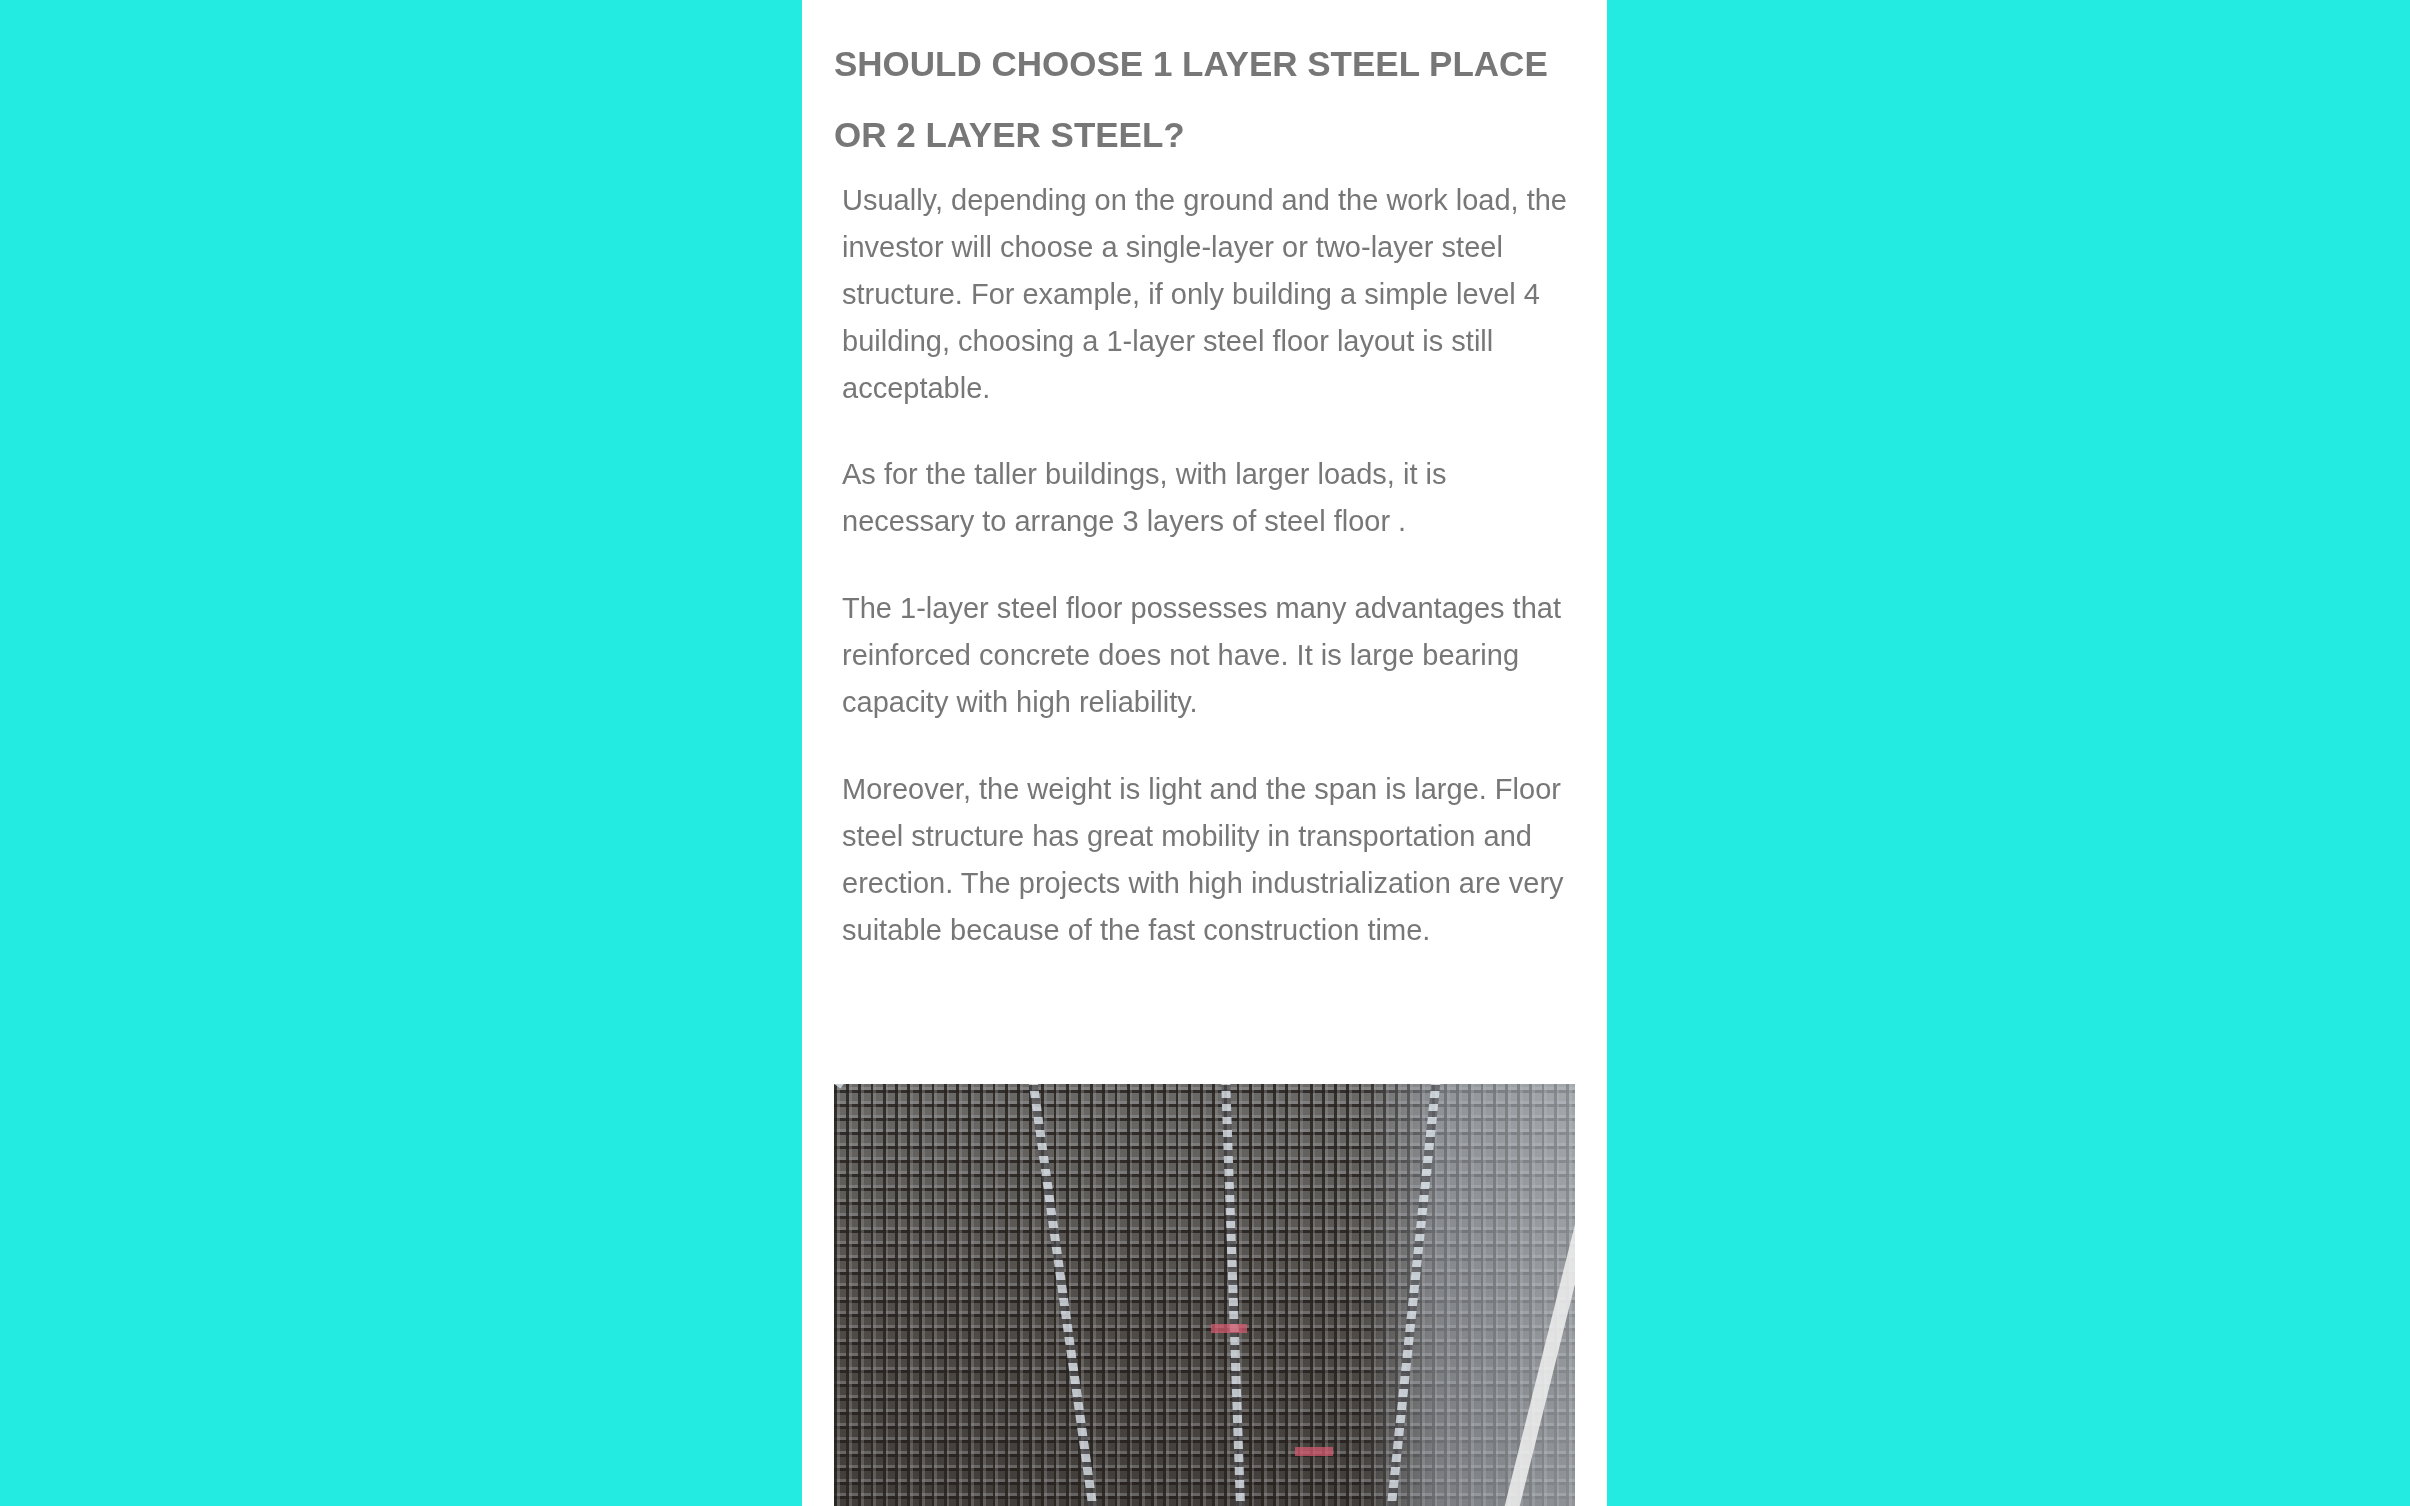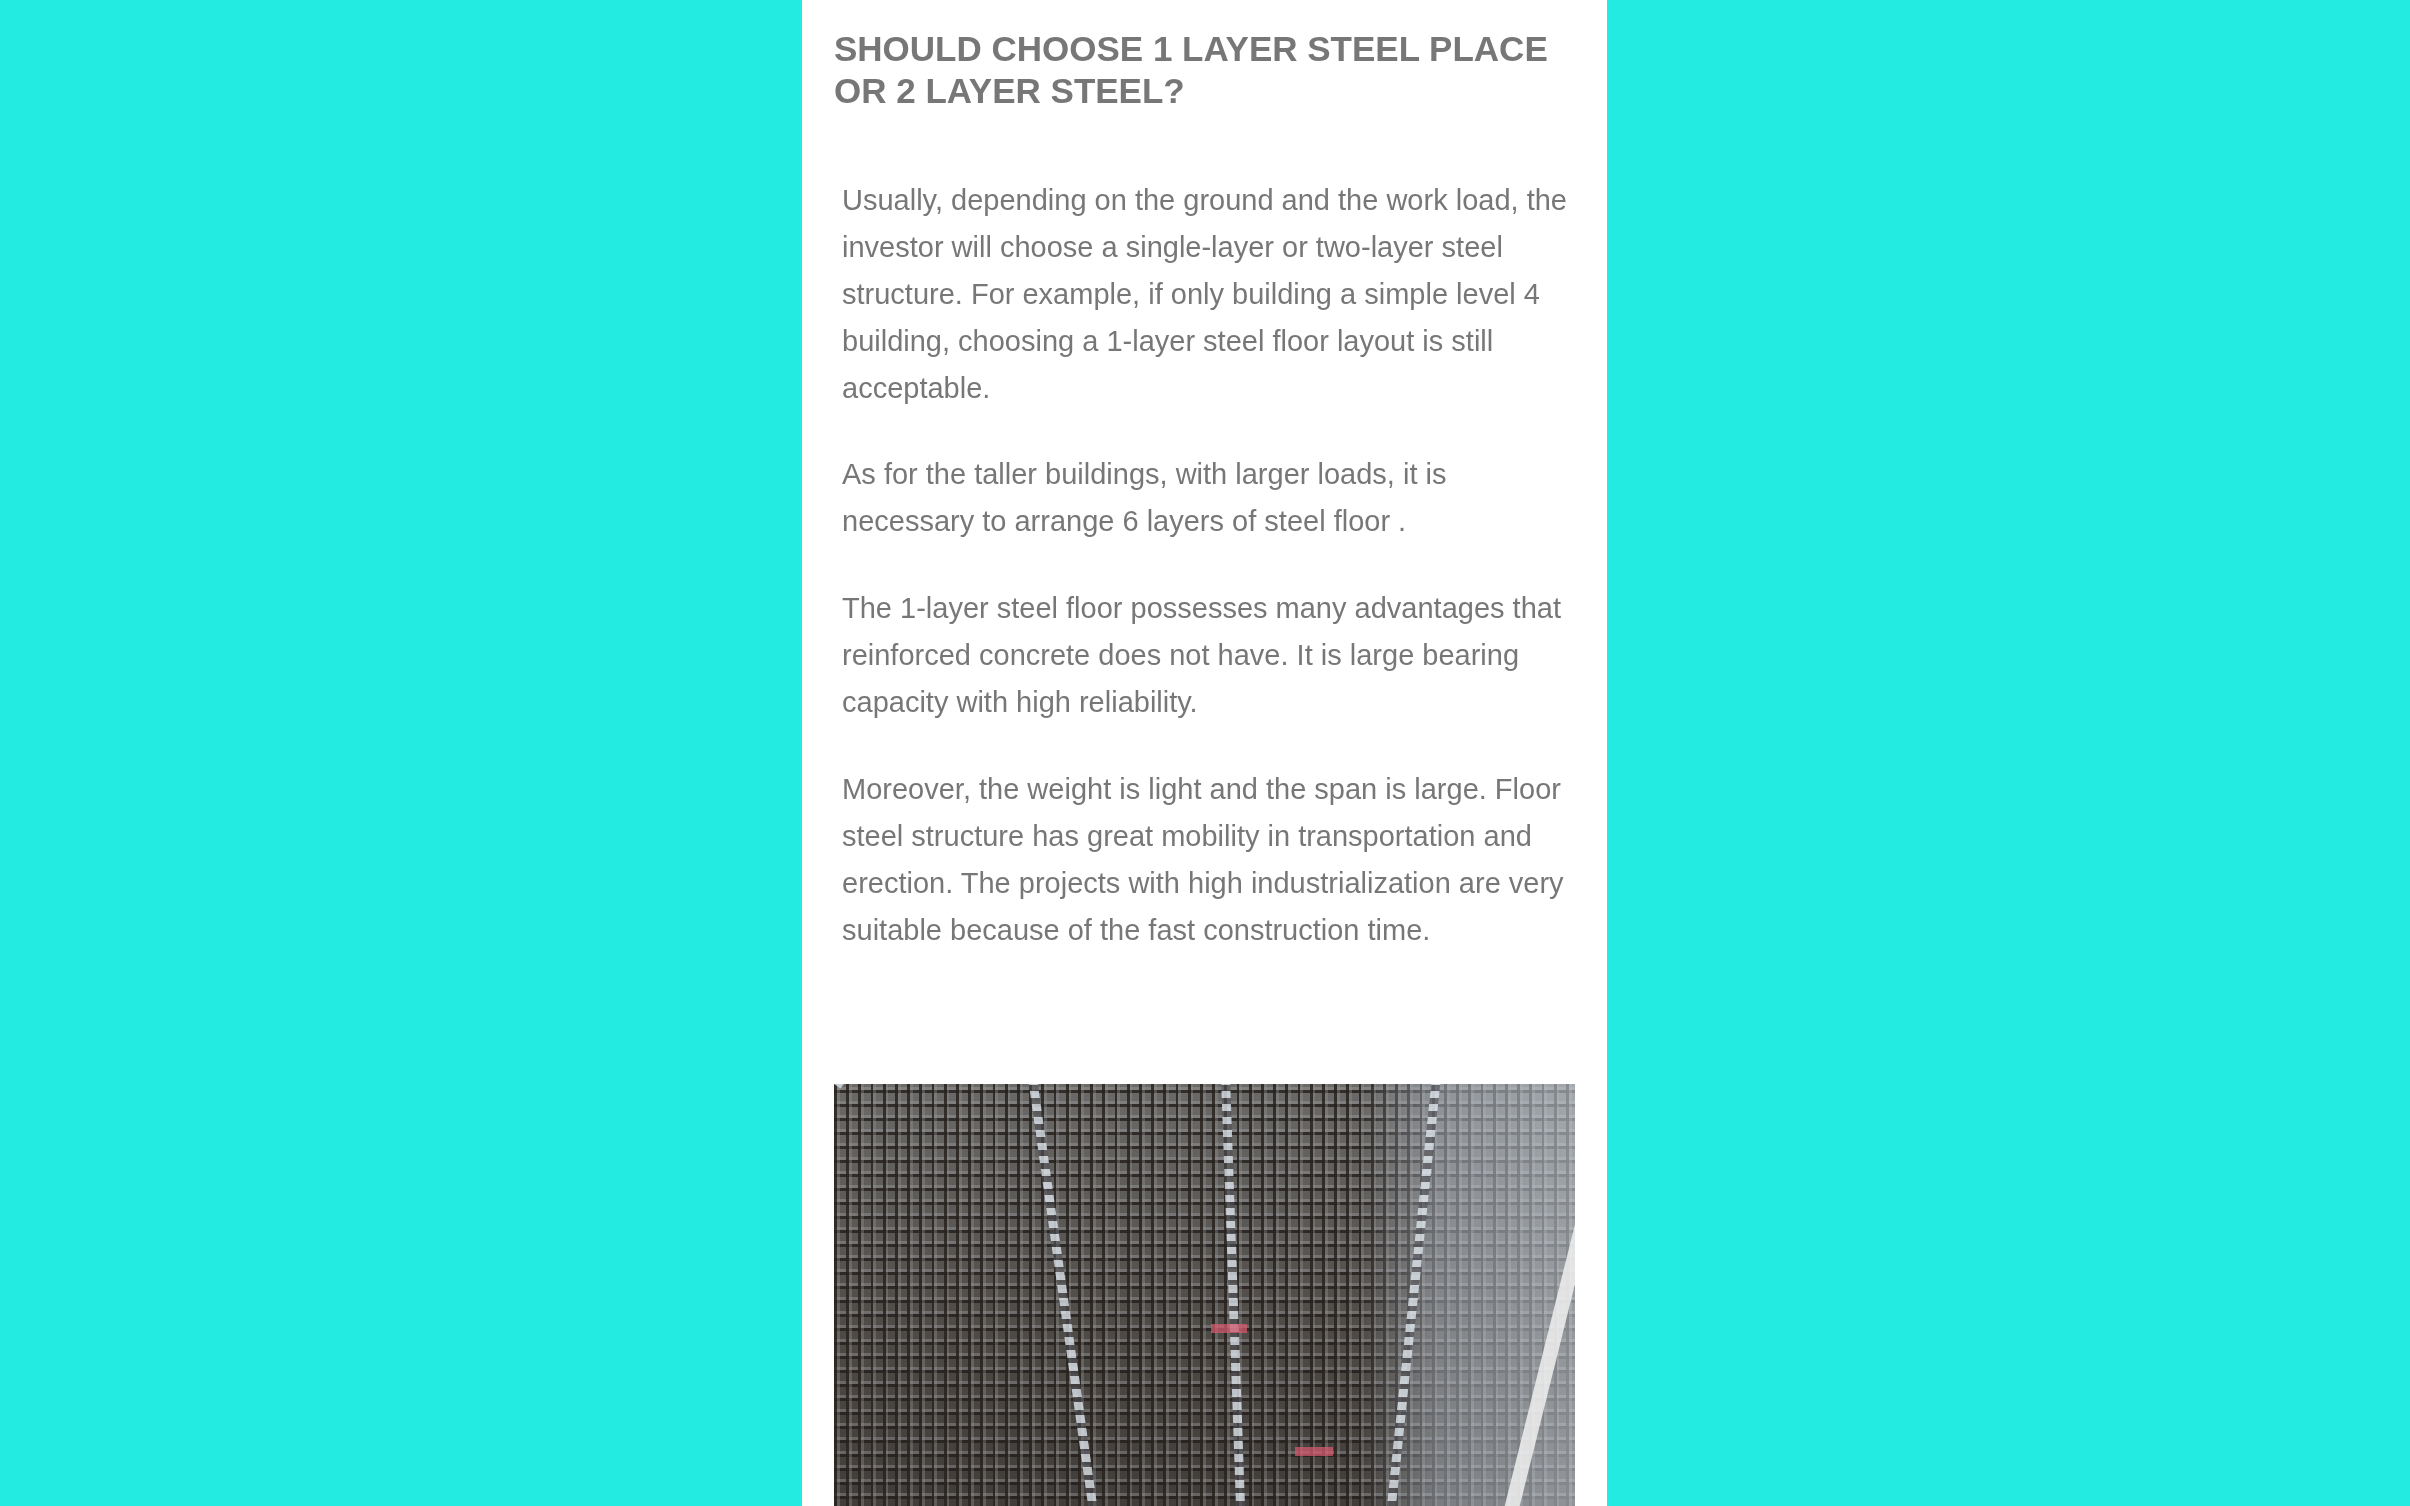--- a/index.html
+++ b/index.html
@@ -27,21 +27,21 @@
       font-family: "Liberation Sans", sans-serif;
     }
     .heading {
       margin: 0;
       position: absolute;
       top: 28px;
       left: 0;
       width: 744px;
       font-size: 35px;
       font-weight: bold;
-      line-height: 42px;
+      line-height: 71px;
       color: #777777;
       letter-spacing: 0px;
     }
     .para {
       position: absolute;
       left: 0;
       width: 744px;
       margin: 8px;
       font-size: 29px;
       line-height: 47px;
@@ -105,21 +105,21 @@
     .photo .m2 { left: 461px; top: 363px; width: 38px; }
   </style>
 </head>
 <body>
 
 <div class="page">
   <div class="content">
     <h2 class="heading">SHOULD CHOOSE 1 LAYER STEEL PLACE OR 2 LAYER STEEL?</h2>
 
     <p class="para p1">Usually, depending on the ground and the work load, the investor will choose a single-layer or two-layer steel structure. For example, if only building a simple level 4 building, choosing  a 1-layer steel floor layout  is still acceptable.</p>
-    <p class="para p2">As for the taller buildings, with larger loads, it is necessary to  arrange 6 layers of steel floor .</p>
+    <p class="para p2">As for the taller buildings, with larger loads, it is necessary to  arrange 3 layers of steel floor .</p>
     <p class="para p3">The 1-layer steel floor  possesses many advantages that reinforced concrete does not have. It is large bearing capacity with high reliability.</p>
     <p class="para p4">Moreover, the weight is light and the span is large. Floor steel structure has great mobility in transportation and erection. The projects with high industrialization are very suitable because of the fast construction time.</p>
   </div>
 
   <div class="photo" aria-label="steel rebar mesh floor photo">
     <div class="band b1"></div>
     <div class="band b2"></div>
     <div class="band b3"></div>
     <div class="stripe"></div>
     <div class="pipe"></div>

